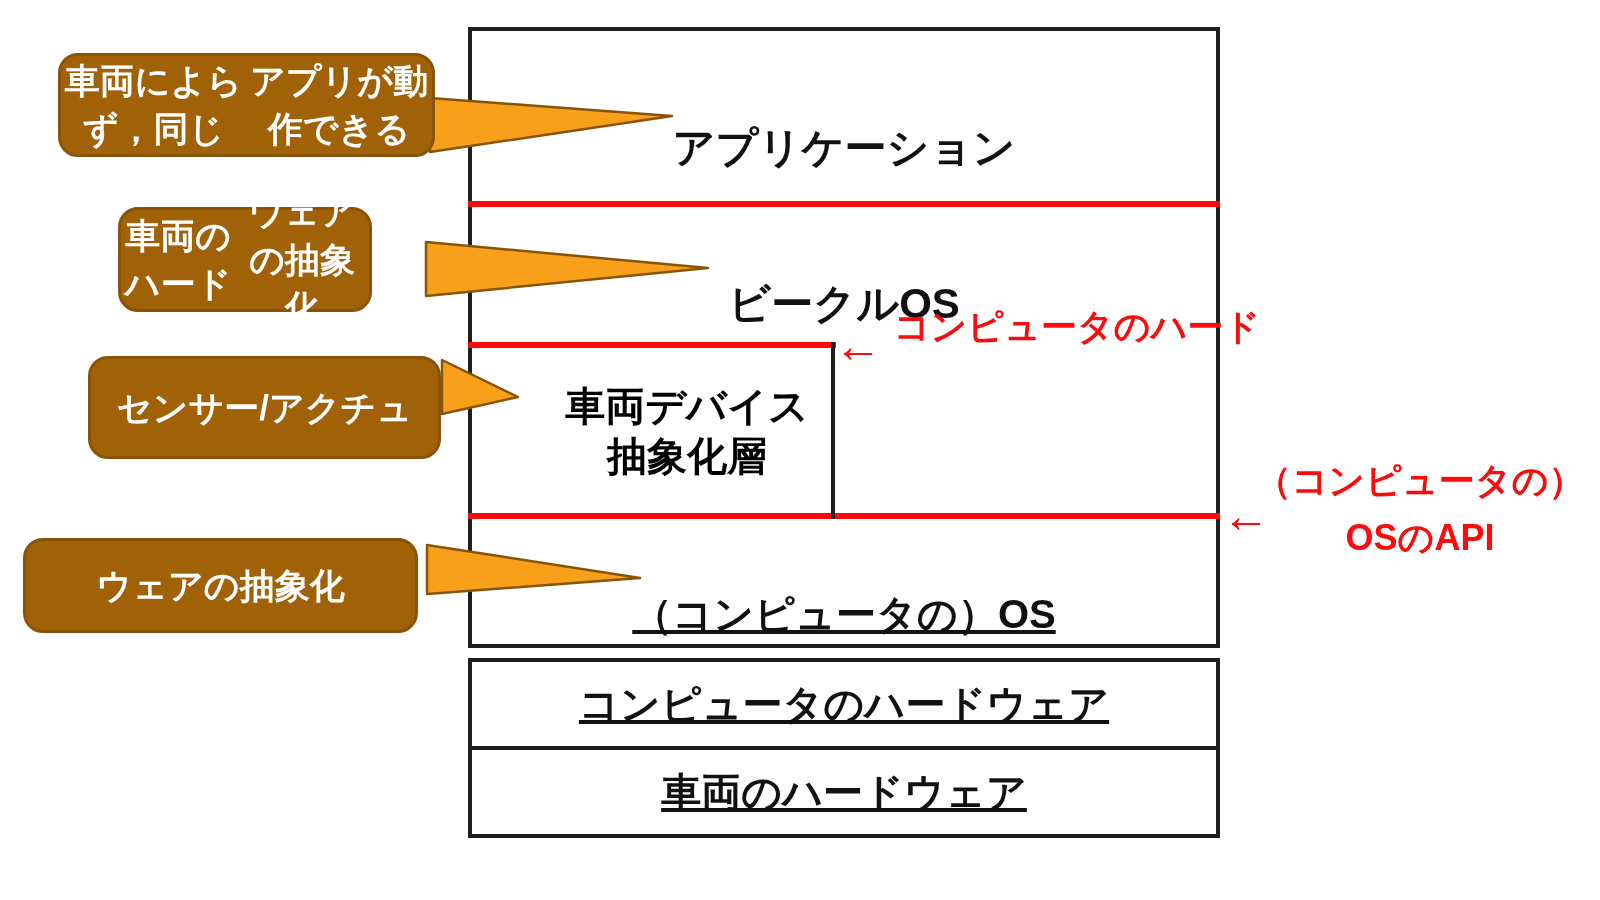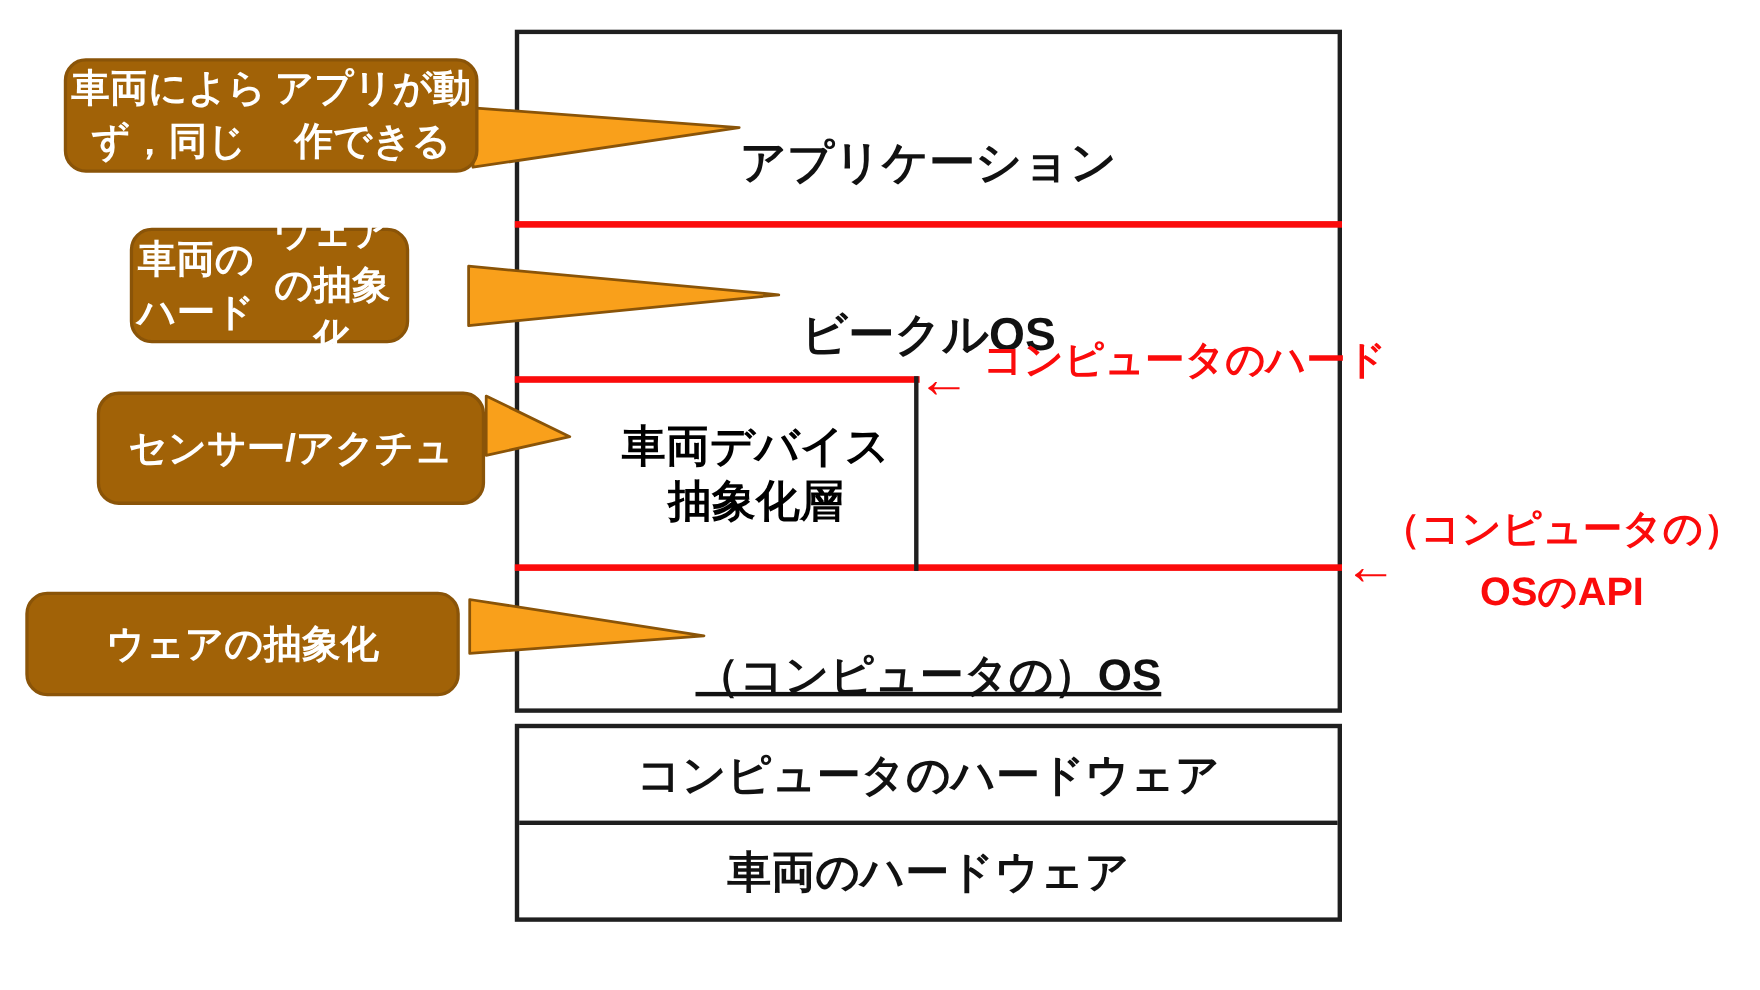--- a/index.html
+++ b/index.html
@@ -12,21 +12,21 @@
   .main-box{
     left:468px;top:27px;width:752px;height:621px;
     border:4px solid #1f1f1f;box-sizing:border-box;background:#ffffff;
   }
   .hw-box{
     left:468px;top:658px;width:752px;height:180px;
     border:4px solid #1f1f1f;box-sizing:border-box;background:#ffffff;
     display:flex;flex-direction:column;
   }
   .hw-row{display:flex;align-items:center;justify-content:center;
-    font-size:40px;color:#111;}
+    font-size:40px;color:#111;text-decoration:underline;}
   .hw-row.a{height:84px;}
   .hw-divider{height:4px;background:#1f1f1f;}
   .hw-row.b{flex:1;}
   
   .red-line{background:#fb0b0b;height:6px;}
   .rl1{left:468px;top:201px;width:752px;}
   .rl2{left:468px;top:342px;width:368px;}
   .rl3{left:468px;top:513px;width:752px;}
   .sub-edge{left:831px;top:342px;width:4px;height:177px;background:#1f1f1f;}
   

